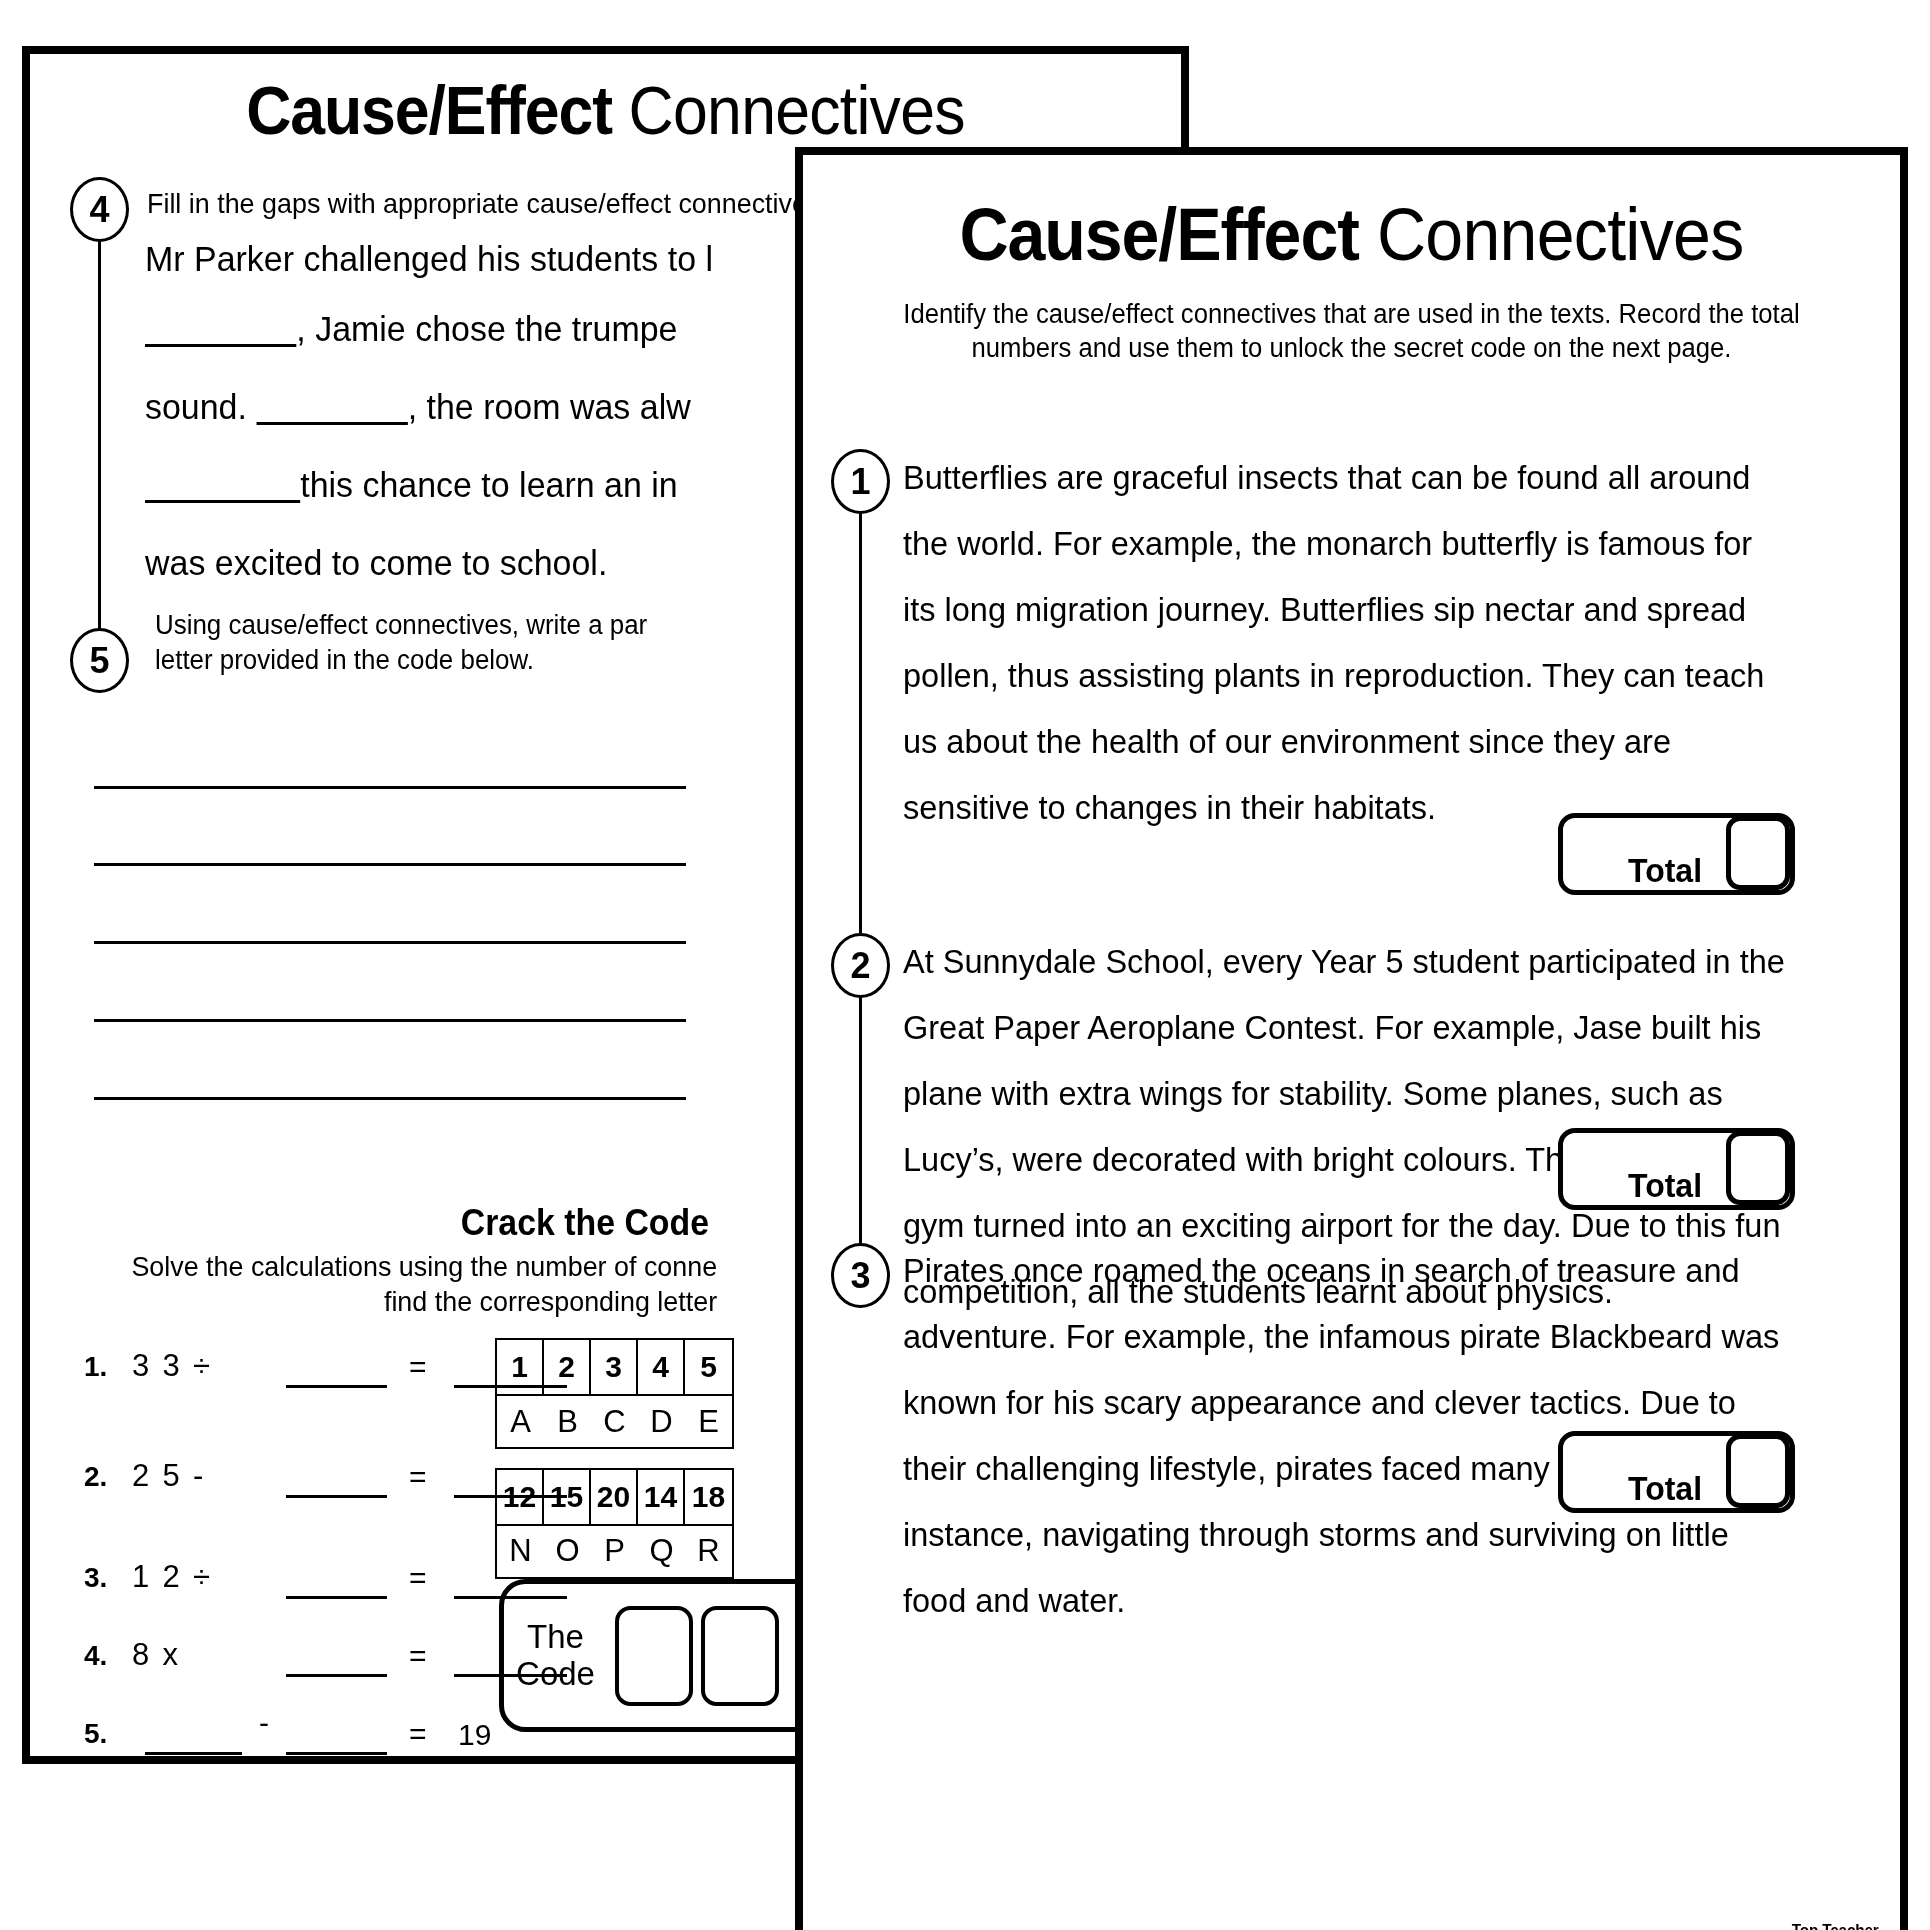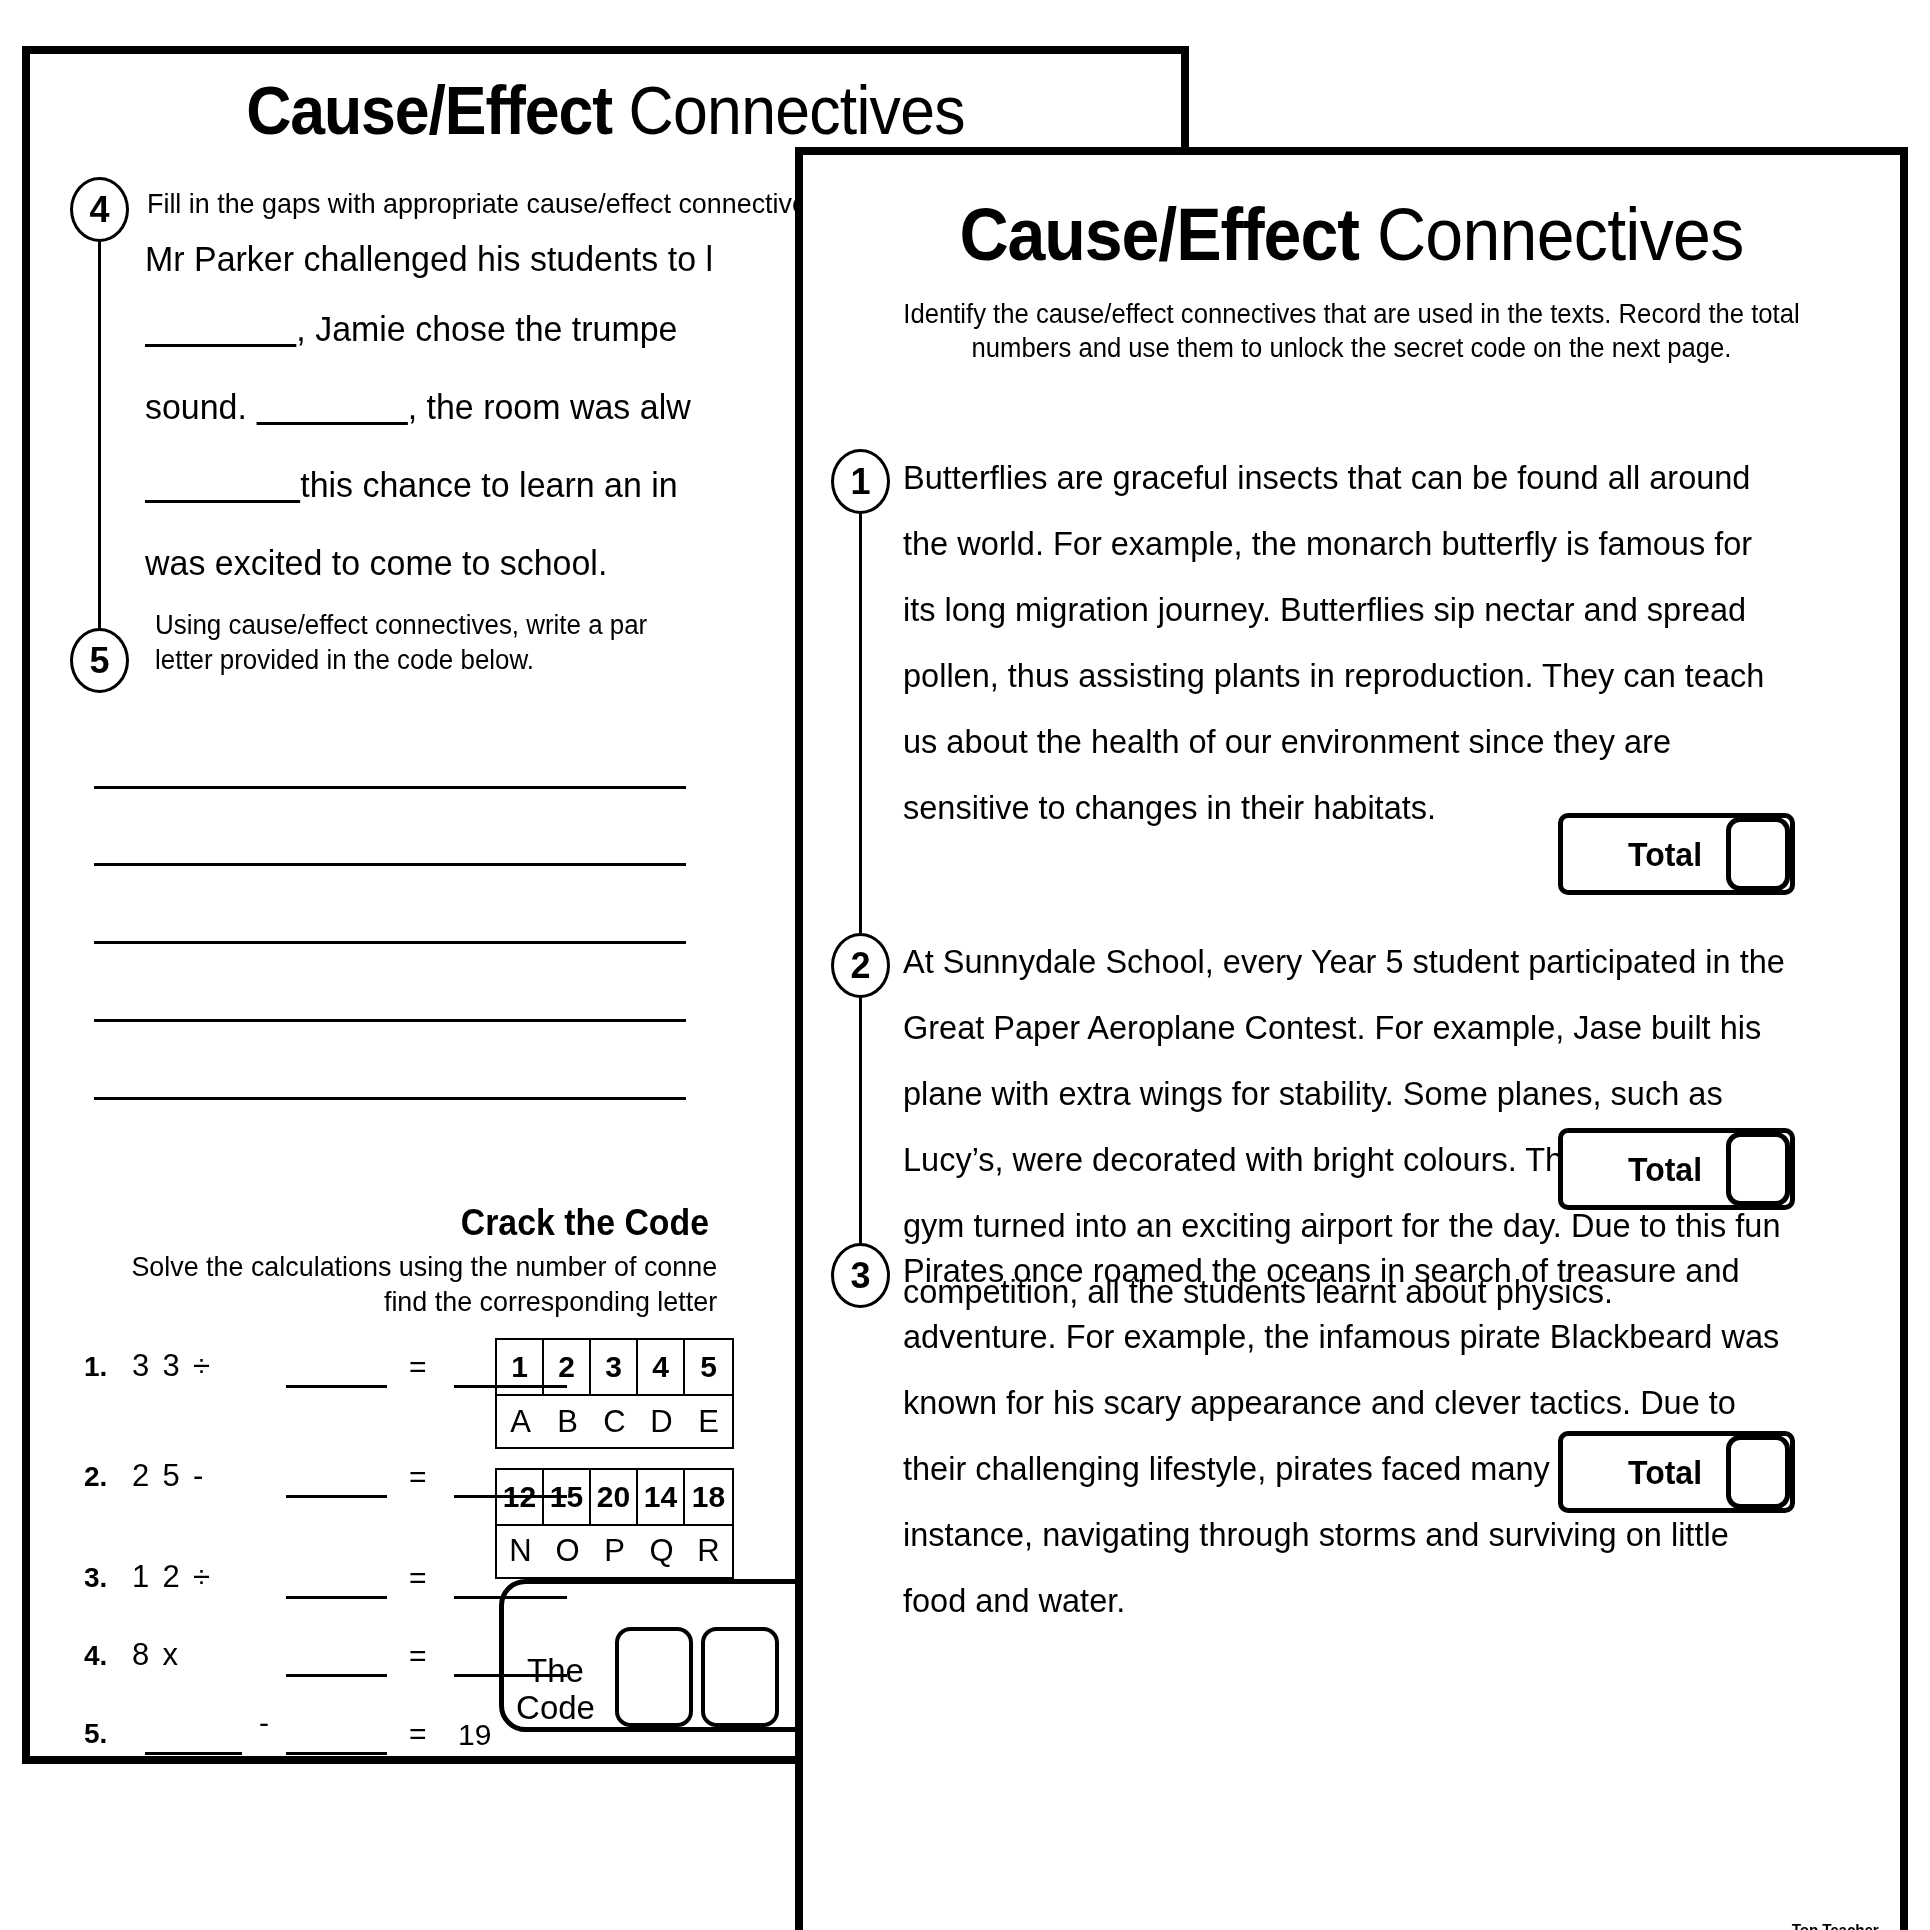--- a/index.html
+++ b/index.html
@@ -120,42 +120,42 @@
     display: flex; align-items: center; justify-content: center;
     font-size: 31px; font-weight: 400;
   }
   .ct-gap { height: 18.7px; }
 
   
   .code-box {
     position: absolute; left: 469px; top: 1525px;
     width: 327px; height: 153px;
     border: 5.4px solid #000; border-radius: 26.5px;
-    display: flex; align-items: flex-end;
+    display: flex; align-items: center;
   }
   .code-label {
     width: 103px; text-align: center; font-size: 33px;
     line-height: 1.12;
   }
   .code-slot {
     width: 78px; height: 100px; border: 4.7px solid #000;
     border-radius: 15.6px; margin-left: 7.8px;
   }
 
   
   .f-para {
     position: absolute; left: 100px; width: 903px;
     font-size: 33px; line-height: 2.0;
     transform: scaleX(0.985); transform-origin: left top;
   }
   .total-box {
     position: absolute;
     width: 237px; height: 82px;
-    border: 5.4px solid #000; border-radius: 10px;
-    display: flex; align-items: center; z-index: 4;
+    border: 5.4px solid #000; border-radius: 17px;
+    display: flex; align-items: flex-end; z-index: 4;
     background: #fff;
     padding-left: 40px;
   }
   .total-label {
     width: 148px; text-align: center;
     font-size: 34px; font-weight: 800; transform: scaleX(0.94);
   }
   .total-slot {
     width: 75px; height: 74px; border: 5.4px solid #000;
     border-radius: 14px; margin-left: -1.6px; background: #fff;

